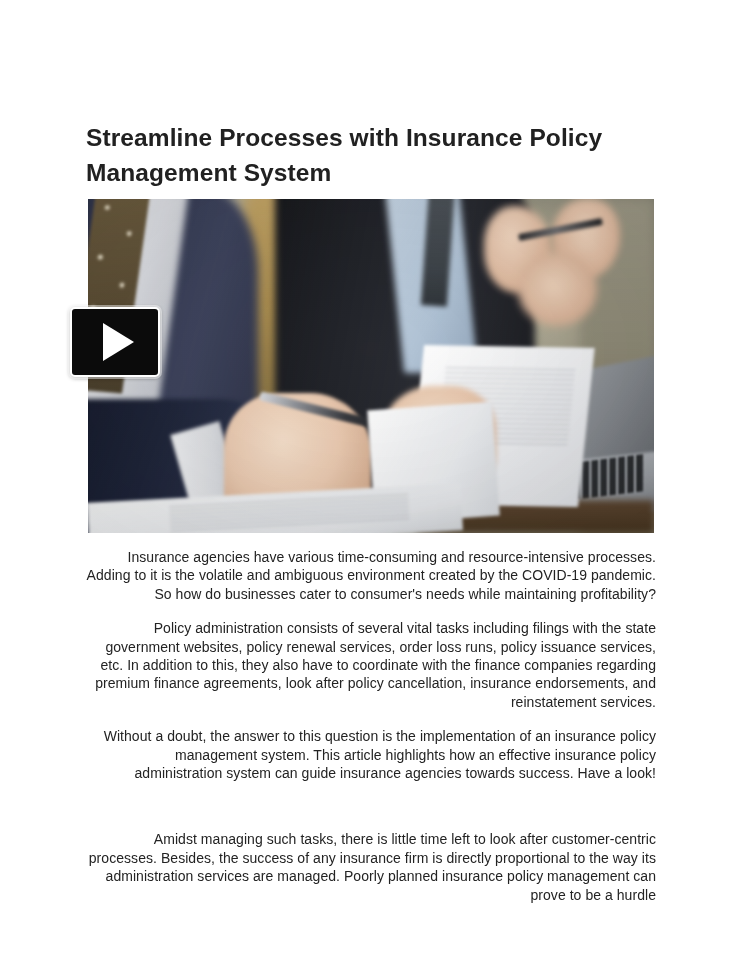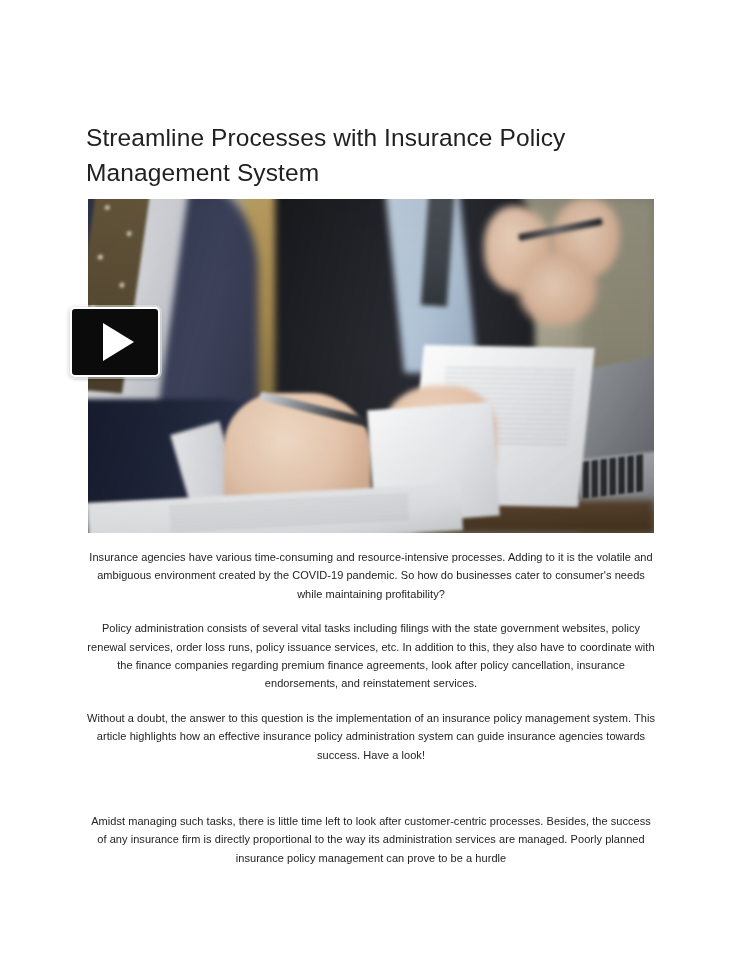--- a/index.html
+++ b/index.html
@@ -25,21 +25,21 @@
   }
 
   
   .doc-title {
     position: absolute;
     left: 86px;
     top: 104px;
     width: 520px;
     font-size: 24.5px;
     line-height: 35px;
-    font-weight: 400;
+    font-weight: 700;
     letter-spacing: 0.1px;
     color: #212121;
   }
 
   
   .hero {
     position: absolute;
     left: 88px;
     top: 199px;
     width: 566px;
@@ -326,25 +326,25 @@
 
   
   .body-copy {
     position: absolute;
     left: 86px;
     top: 548px;
     width: 570px;
   }
   .body-copy p {
     margin: 0 0 16px 0;
-    font-size: 11px;
+    font-size: 14px;
     line-height: 18.4px;
     color: #232323;
     letter-spacing: 0.05px;
-    text-align: center;
+    text-align: right;
   }
   .body-copy p:last-child { margin-bottom: 0; margin-top: 48px; }
 </style>
 </head>
 <body>
 
 <div class="page">
 
   <h1 class="doc-title">Streamline Processes with Insurance Policy Management System</h1>
 

